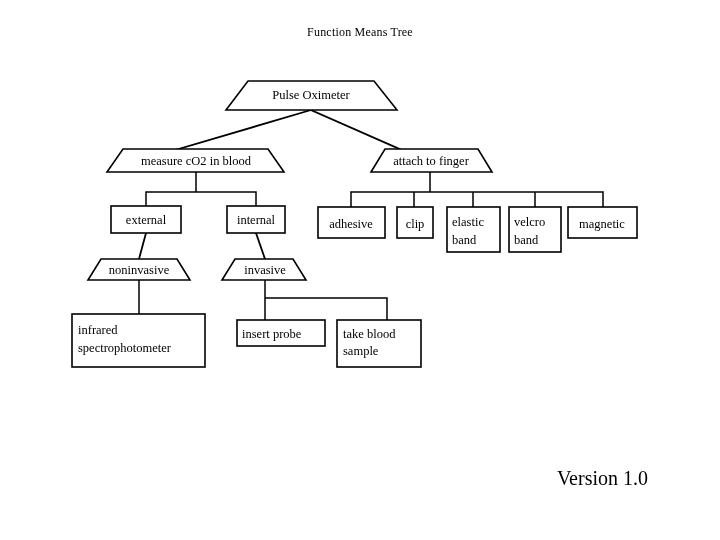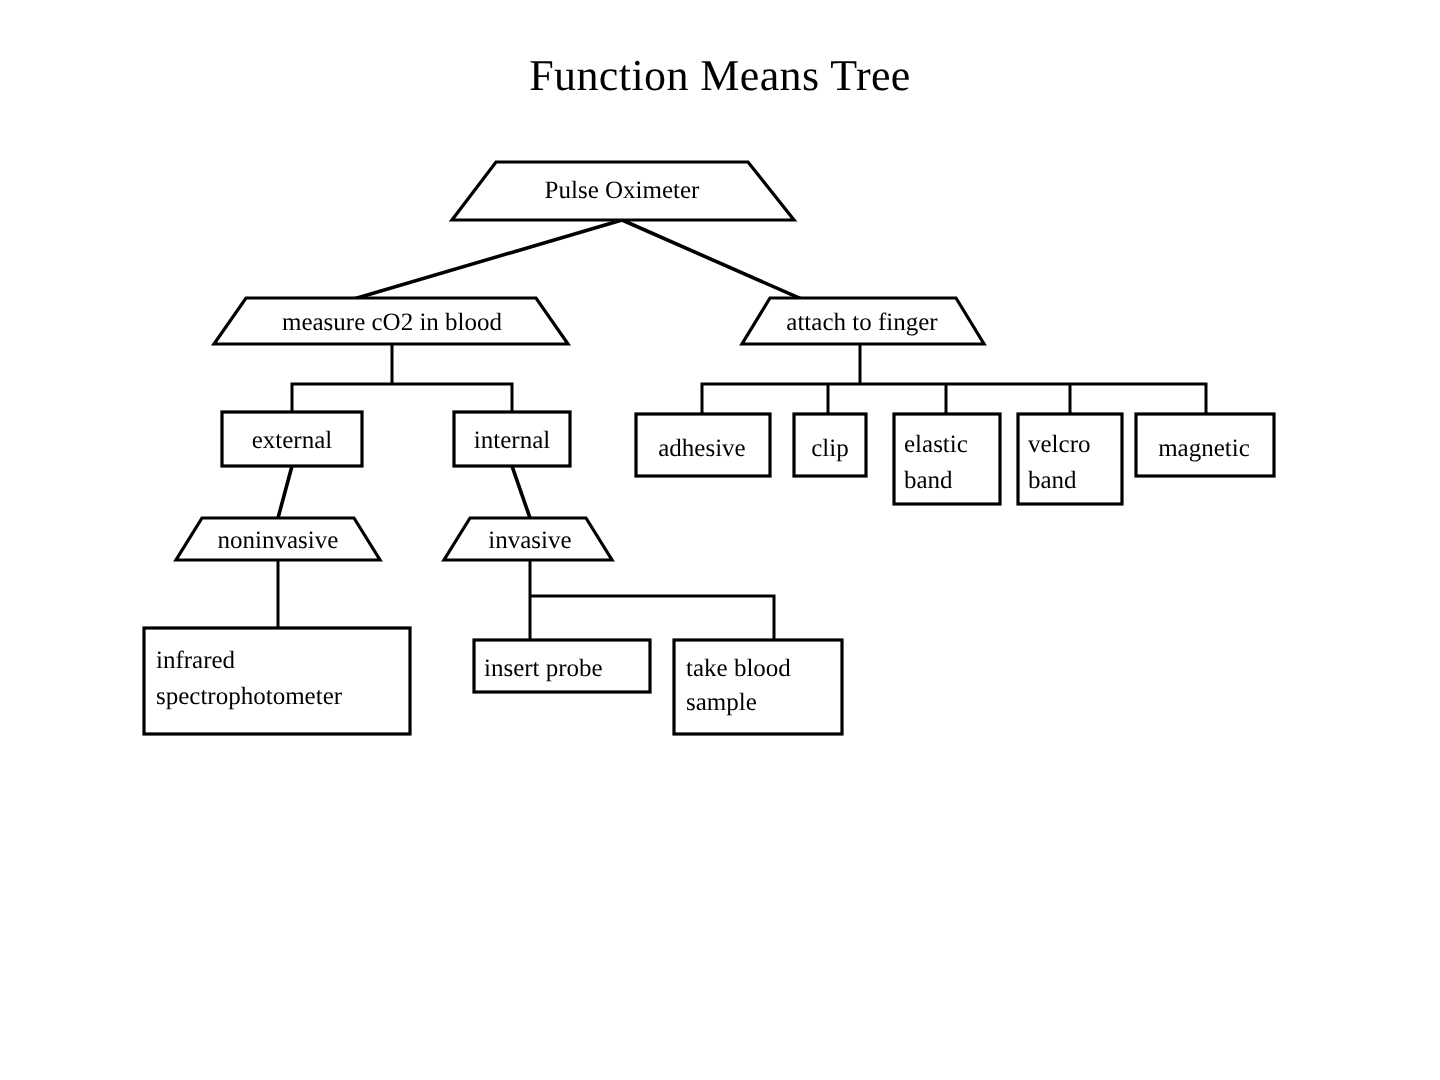--- a/index.html
+++ b/index.html
@@ -23,21 +23,21 @@
     width: 720px;
     height: 540px;
     background: #ffffff;
   }
   .page-title {
     position: absolute;
     left: 0;
     top: 25px;
     width: 720px;
     text-align: center;
-    font-size: 22px;
+    font-size: 12px;
     letter-spacing: 0.2px;
     color: #000;
     white-space: nowrap;
   }
   .version-label {
     position: absolute;
     right: 72px;
     top: 467px;
     font-size: 20px;
     color: #000;
@@ -182,14 +182,15 @@
       <text class="node-label node-label-l" x="514" y="244">band</text>
     </g>
 
     <g>
       <rect class="node-shape" x="568" y="207" width="69" height="31"></rect>
       <text class="node-label node-label-c" x="602" y="228">magnetic</text>
     </g>
 
   </svg>
 
+  <div class="version-label">Version 1.0</div>
 
 </div>
 
 </body></html>

